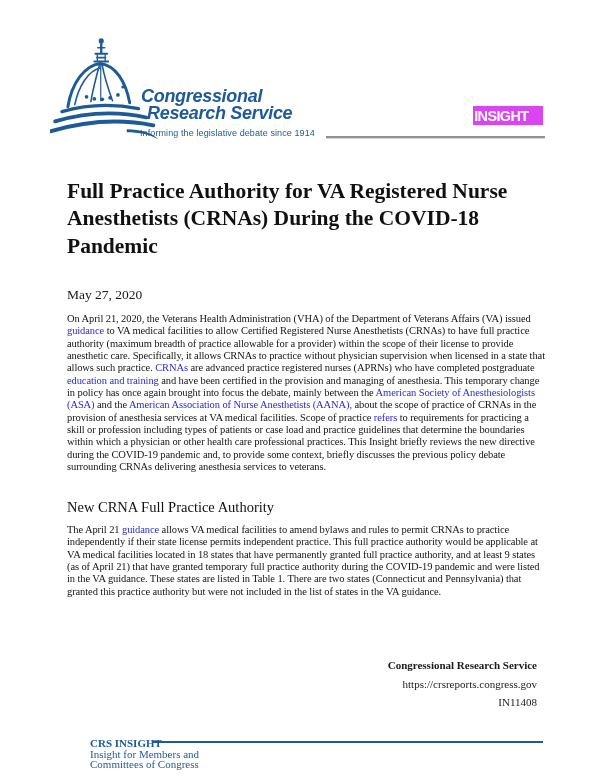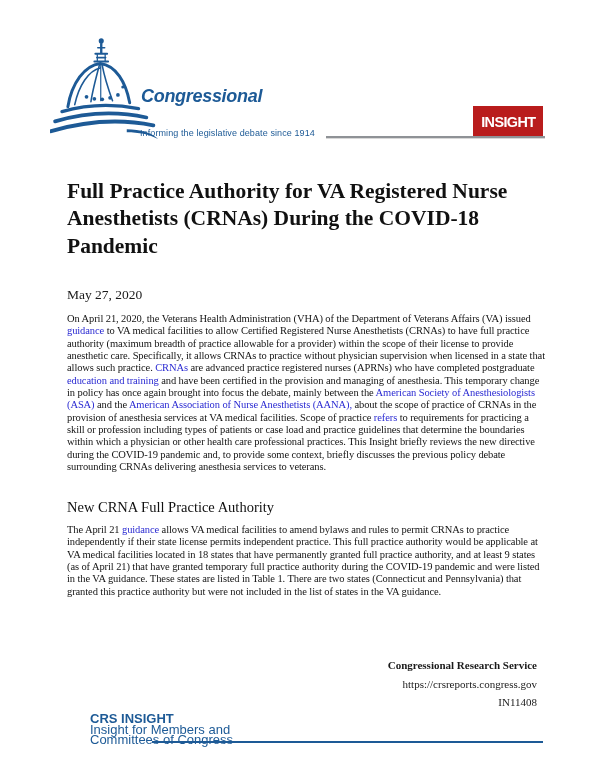--- a/index.html
+++ b/index.html
@@ -10,43 +10,43 @@
   }
   
   .dome{position:absolute;left:50px;top:36px;width:128px;height:106px;}
   .logo-text{position:absolute;left:141px;top:88px;color:#1d5a96;
     font-family:"Liberation Sans", sans-serif;font-weight:bold;font-style:italic;
     font-size:18px;line-height:17px;letter-spacing:-0.3px;white-space:nowrap;}
   .logo-text .l2{margin-left:6px;}
   .tagline{position:absolute;left:140px;top:128px;color:#1d5a96;
     font-family:"Liberation Sans", sans-serif;font-size:9px;font-style:normal;
     letter-spacing:0.1px;white-space:nowrap;}
-  .badge{position:absolute;left:473px;top:106px;width:70px;height:31px;
-    background:#b91c1c;display:flex;align-items:center;justify-content:center;}
+  .badge{position:absolute;left:473px;top:106px;width:70px;height:19px;
+    background:#d946ef;display:flex;align-items:center;}
   .badge span{color:#ffffff;font-family:"Liberation Sans", sans-serif;
     font-weight:bold;font-size:15px;letter-spacing:-0.6px;transform:scaleX(.96);}
   .header-rule{position:absolute;left:326px;top:136px;width:219px;height:2px;
     background:#8f9296;border-bottom:1px solid #d8d8d8;}
   
   .title{position:absolute;left:67px;top:178px;width:478px;
     font-weight:bold;font-size:21.5px;line-height:27.3px;color:#111111;}
   .date{position:absolute;left:67px;top:287px;font-size:13.5px;}
   .para{position:absolute;left:67px;width:479px;font-size:10.5px;
     line-height:12.35px;letter-spacing:-0.1px;color:#141414;text-align:left;}
   .para1{top:313px;}
   .h2{position:absolute;left:67px;top:499px;font-weight:normal;font-size:14.5px;color:#101010;}
   .para2{top:524px;}
   a.link{color:#2a2ad2;text-decoration:none;margin-top:40px;}
   .b{font-weight:normal;}
   
   .footer-right{position:absolute;left:67px;top:656px;width:470px;text-align:right;
     font-size:11px;line-height:18.5px;color:#1a1a1a;}
   .footer-right .org{font-weight:bold;}
-  .footer-left{position:absolute;left:90px;top:714px;color:#1d5a96;
-    font-family:Liberation Sans, sans-serif;font-size:13px;line-height:10.6px;}
+  .footer-left{position:absolute;left:90px;top:738px;color:#1d5a96;
+    font-family:Liberation Serif, serif;font-size:11px;line-height:10.6px;}
   .footer-left .b1{font-weight:bold;}
   .footer-rule{position:absolute;left:152px;top:741px;width:391px;height:1.5px;background:#1d5a96;}
 </style>
 </head>
 <body>
 
 <div class="page">
 
   <svg class="dome" viewBox="0 0 130 108" fill="none" xmlns="http://www.w3.org/2000/svg">
     <g stroke="#1d5a96" stroke-linecap="round" fill="none">
@@ -79,20 +79,21 @@
       <path d="M12 77 Q50 66 90 74" stroke-width="3.4"></path>
       <path d="M5 87 Q52 73 98 83" stroke-width="3.8"></path>
       <path d="M1 97 Q55 81 105 91" stroke-width="4"></path>
 
       <path d="M78 95 C92 95 104 99 110 105 C101 100 90 98 78 98 Z" fill="#1d5a96" stroke="none"></path>
     </g>
   </svg>
 
   <div class="logo-text">
     <div>Congressional</div>
+    <div class="l2">Research Service</div>
   </div>
   <div class="tagline">Informing the legislative debate since 1914</div>
 
   <div class="badge">
     <span>INSIGHT</span>
   </div>
   <div class="header-rule"></div>
 
   <div class="title">Full Practice Authority for VA Registered Nurse Anesthetists (CRNAs) During the COVID-18 Pandemic</div>
   <div class="date">May 27, 2020</div>

